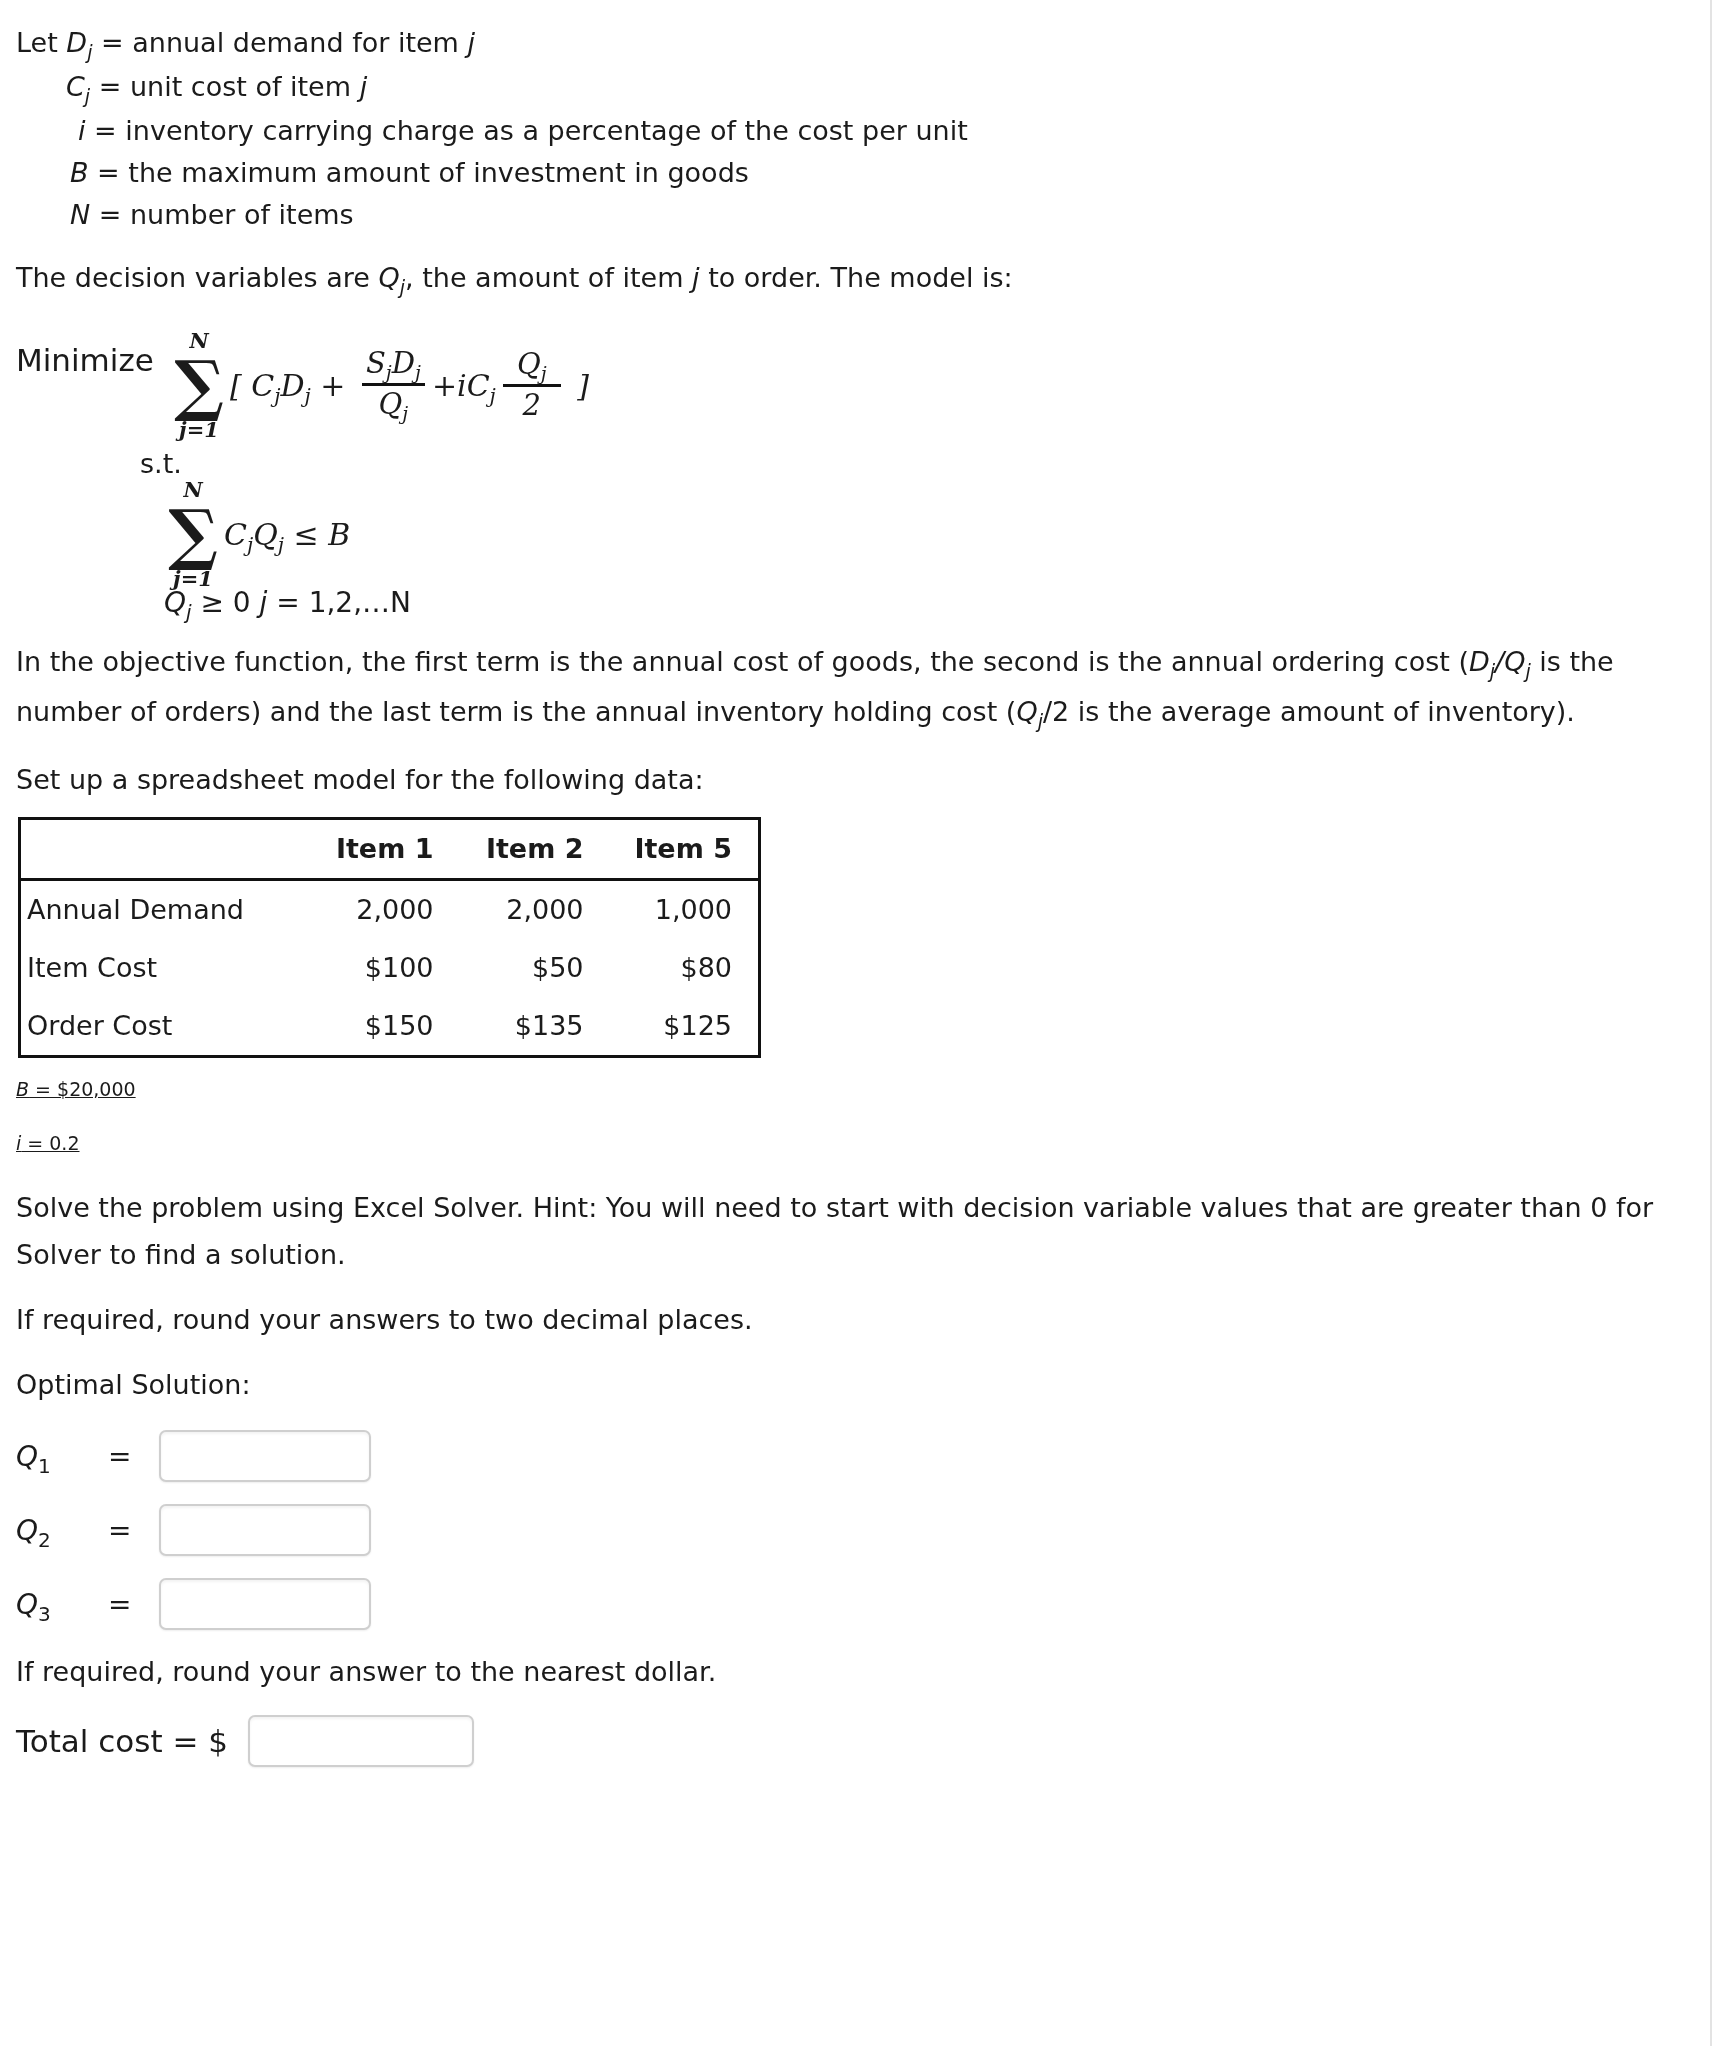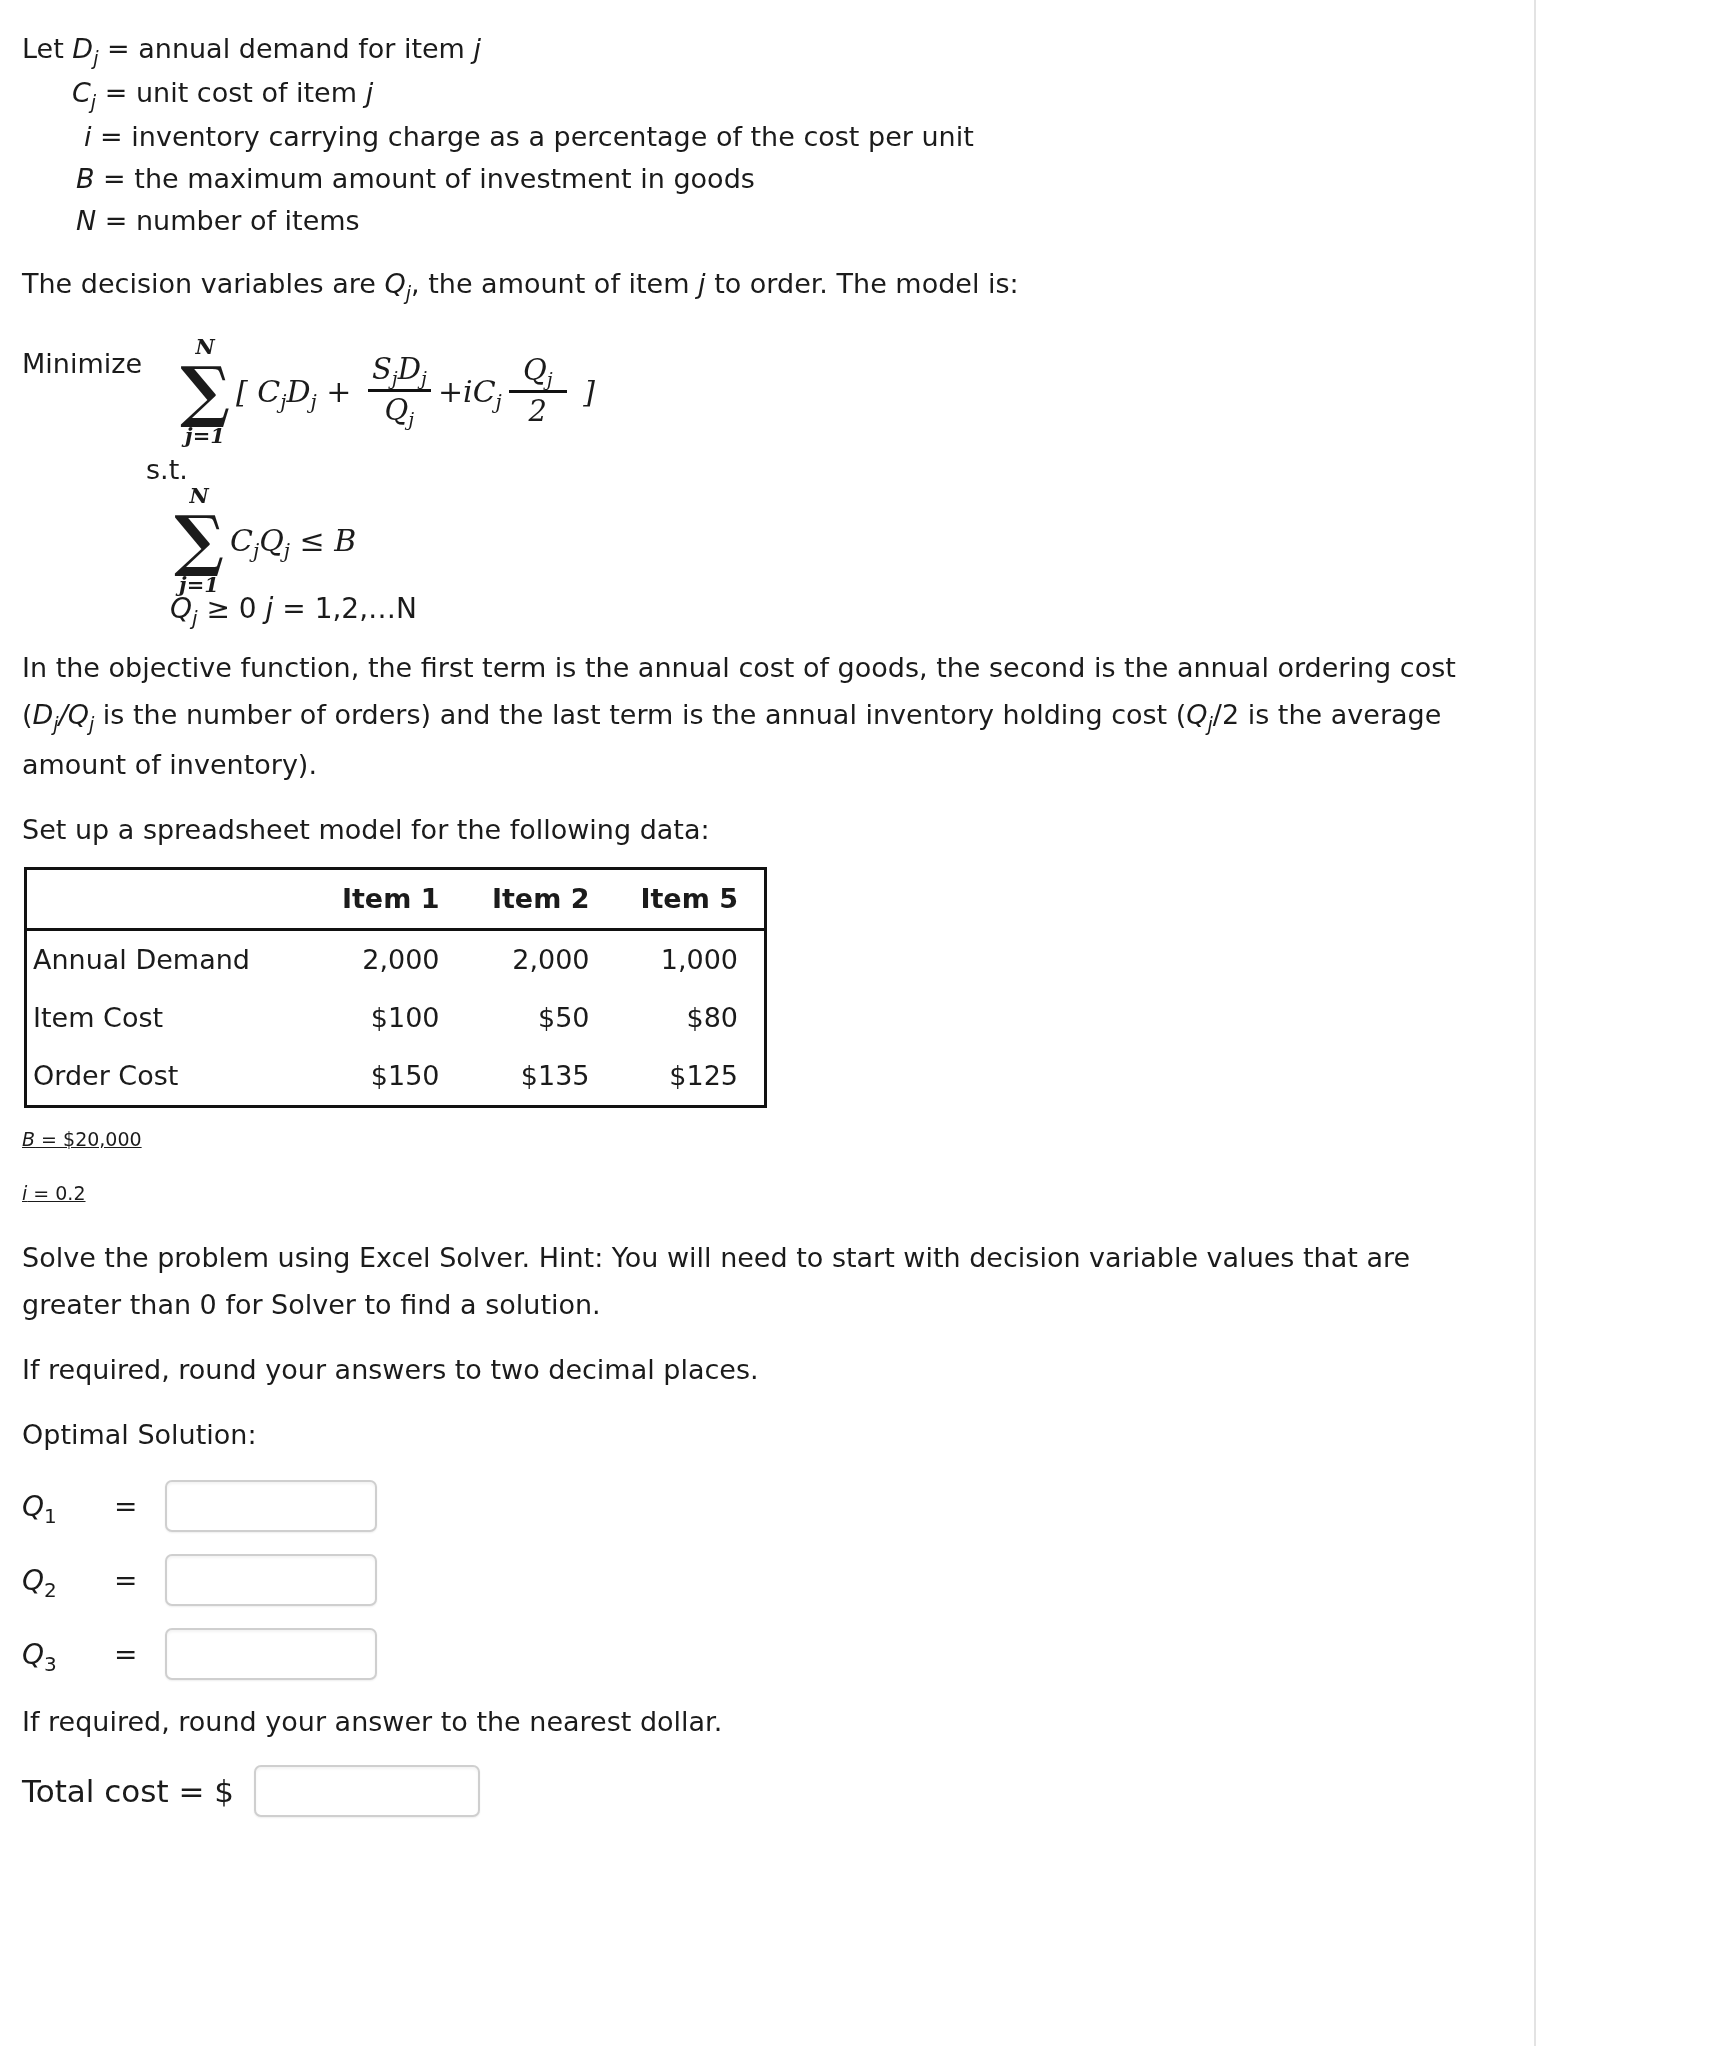--- a/index.html
+++ b/index.html
@@ -11,24 +11,24 @@
   body {
     width: 1712px;
     height: 2046px;
     font-family: "DejaVu Sans", "Liberation Sans", sans-serif;
     color: #1b1b1b;
     position: relative;
     overflow: hidden;
   }
   .page {
     position: relative;
-    width: 1536px;
+    width: 1712px;
     height: 2046px;
     border-right: 2px solid #e3e3e3;
-    padding: 6px;
+    padding: 0;
   }
   .content {
     padding: 22px 26px 0 16px;
   }
 
   
   .defs { margin: 0 0 6px 0; }
   .def-line {
     font-size: 27px;
     line-height: 42px;
@@ -73,21 +73,21 @@
   
   .math-block {
     position: relative;
     margin-top: 26px;
     height: 290px;
   }
   .minimize-label {
     position: absolute;
     left: 0px;
     top: 12px;
-    font-size: 27px;
+    font-size: 31px;
     color: #1b1b1b;
   }
   
   .obj {
     position: absolute;
     left: 152px;
     top: 0px;
     display: flex;
     align-items: center;
     height: 110px;

